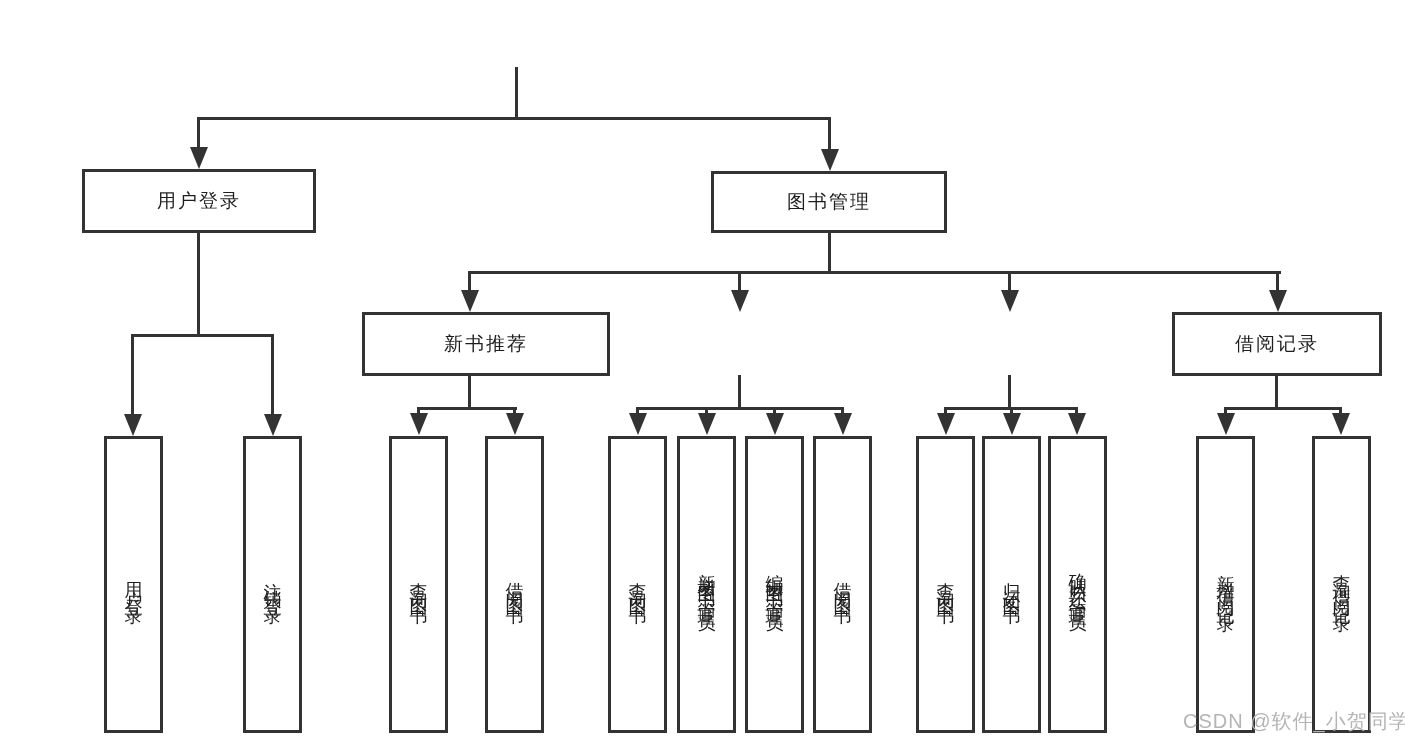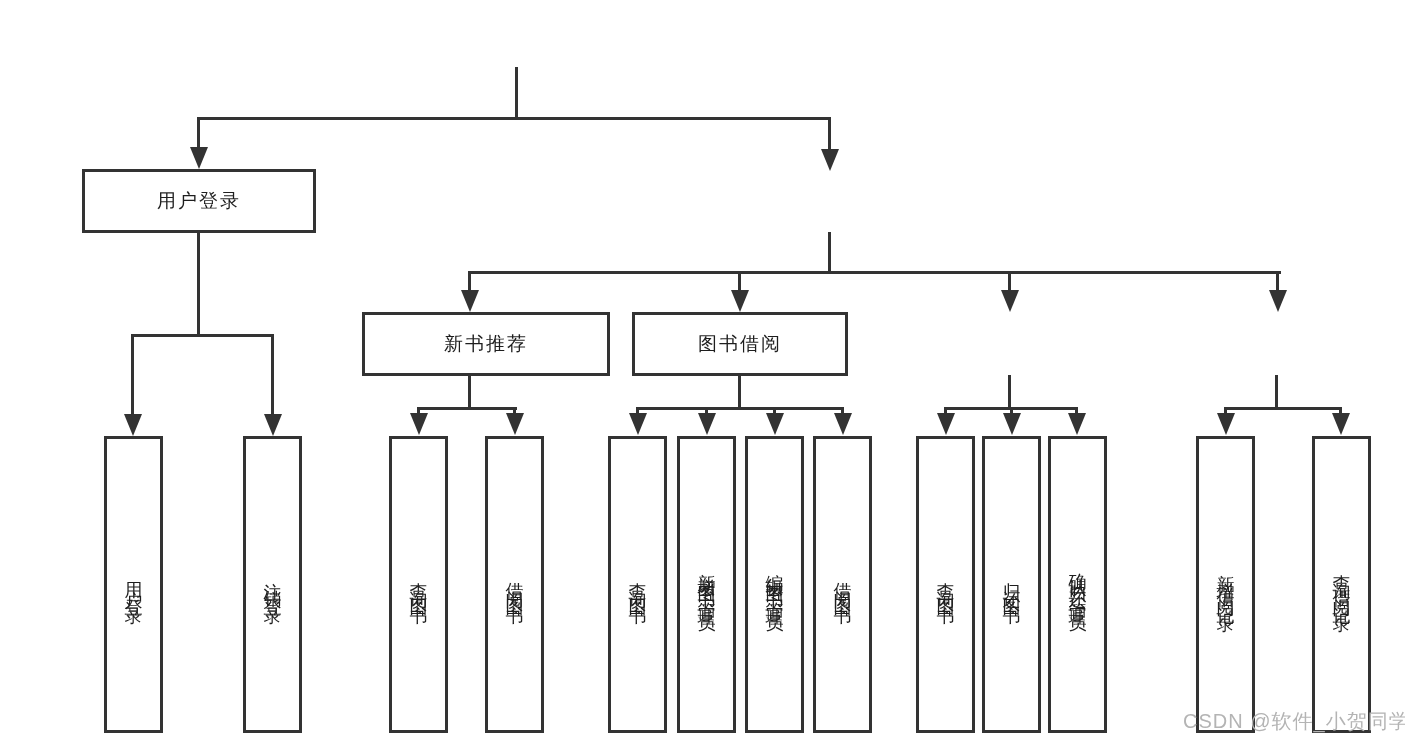--- a/index.html
+++ b/index.html
@@ -42,20 +42,23 @@
   <div class="v" style="left:515px;top:67px;height:52px"></div>
   <div class="h" style="left:197px;top:117px;width:634px"></div>
   <div class="v" style="left:197px;top:117px;height:32px"></div>
   <div class="ah" style="left:190px;top:147px"></div>
   <div class="v" style="left:828px;top:117px;height:34px"></div>
   <div class="ah" style="left:821px;top:149px"></div>
 
   <div class="box" style="left:82px;top:169px;width:234px;height:64px">
     <span>用户登录</span>
   </div>
+  <div class="box" style="left:711px;top:171px;width:236px;height:62px">
+    <span>图书管理</span>
+  </div>
 
   <div class="v" style="left:197px;top:232px;height:104px"></div>
   <div class="h" style="left:131px;top:334px;width:143px"></div>
   <div class="v" style="left:131px;top:334px;height:80px"></div>
   <div class="ah" style="left:124px;top:414px"></div>
   <div class="v" style="left:271px;top:334px;height:80px"></div>
   <div class="ah" style="left:264px;top:414px"></div>
 
   <div class="v" style="left:828px;top:232px;height:41px"></div>
   <div class="h" style="left:468px;top:271px;width:813px"></div>
@@ -64,22 +67,22 @@
   <div class="v" style="left:738px;top:271px;height:20px"></div>
   <div class="ah" style="left:731px;top:290px"></div>
   <div class="v" style="left:1008px;top:271px;height:20px"></div>
   <div class="ah" style="left:1001px;top:290px"></div>
   <div class="v" style="left:1276px;top:271px;height:20px"></div>
   <div class="ah" style="left:1269px;top:290px"></div>
 
   <div class="box" style="left:362px;top:312px;width:248px;height:64px">
     <span>新书推荐</span>
   </div>
-  <div class="box" style="left:632px;top:312px;width:216px;height:64px">
-    <span>图书借阅</span>
+  <div class="box" style="left:1172px;top:312px;width:210px;height:64px">
+    <span>借阅记录</span>
   </div>
 
   <div class="v" style="left:468px;top:375px;height:34px"></div>
   <div class="h" style="left:417px;top:407px;width:100px"></div>
   <div class="v" style="left:417px;top:407px;height:8px"></div>
   <div class="ah" style="left:410px;top:413px"></div>
   <div class="v" style="left:513px;top:407px;height:8px"></div>
   <div class="ah" style="left:506px;top:413px"></div>
 
   <div class="v" style="left:738px;top:375px;height:34px"></div>

